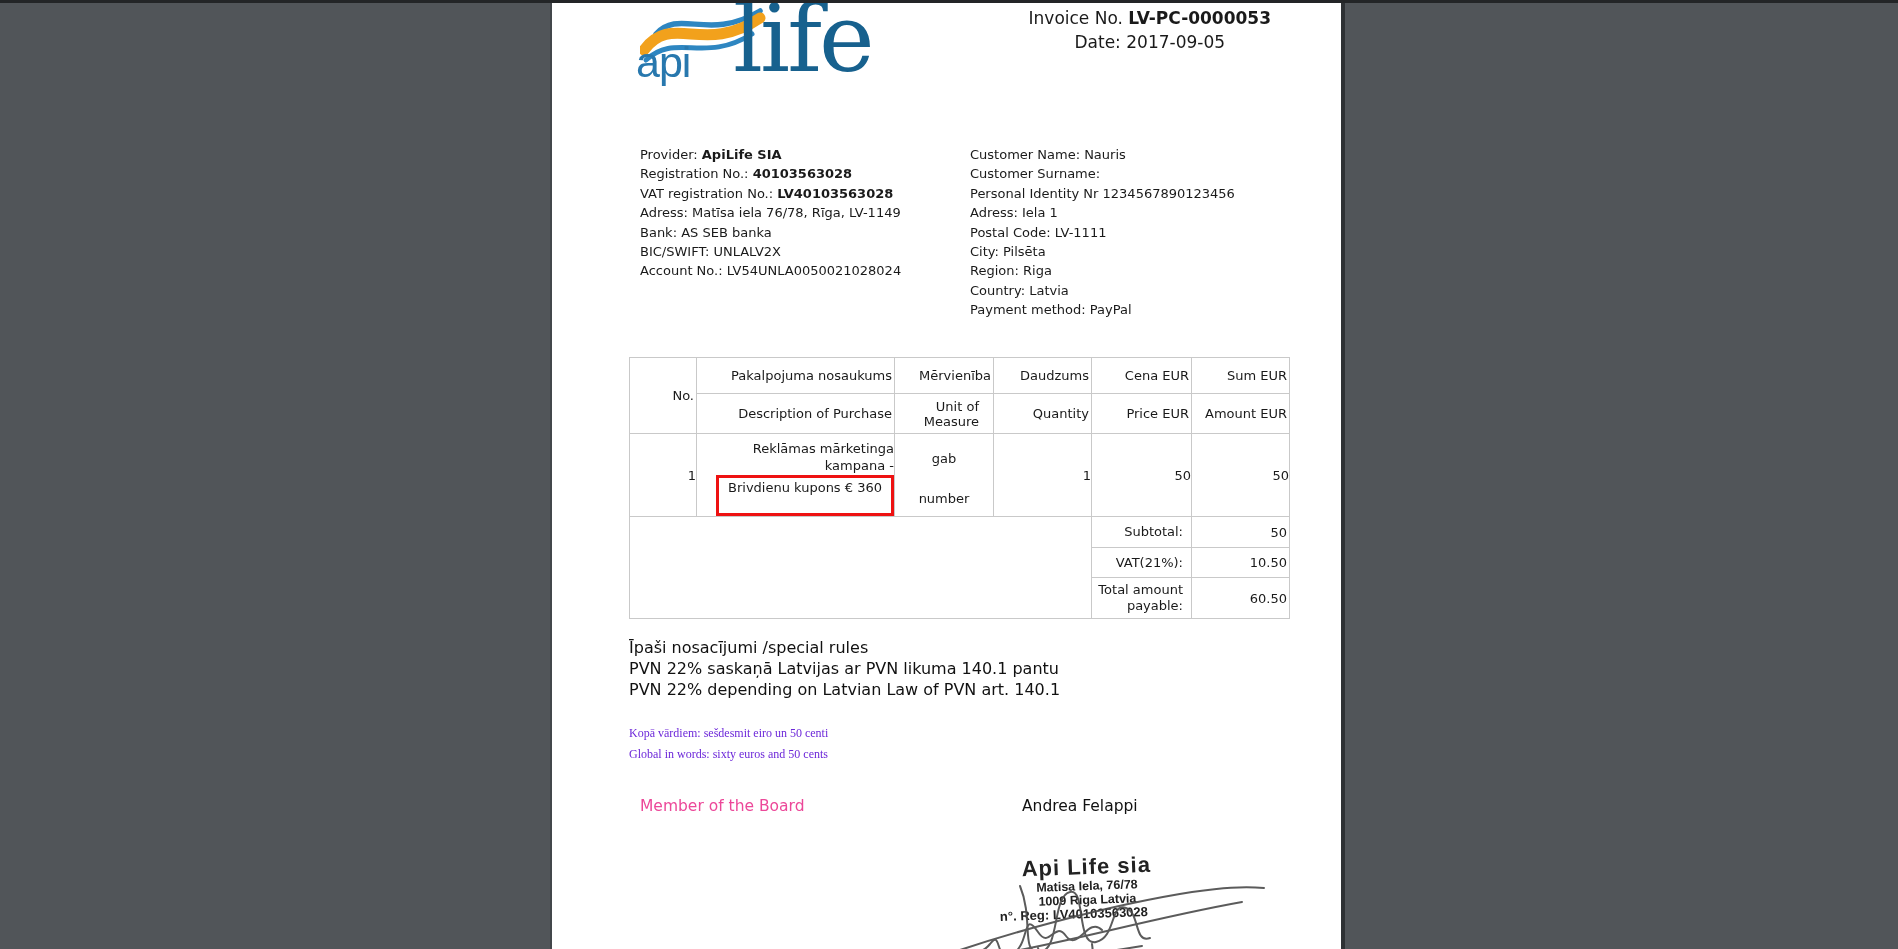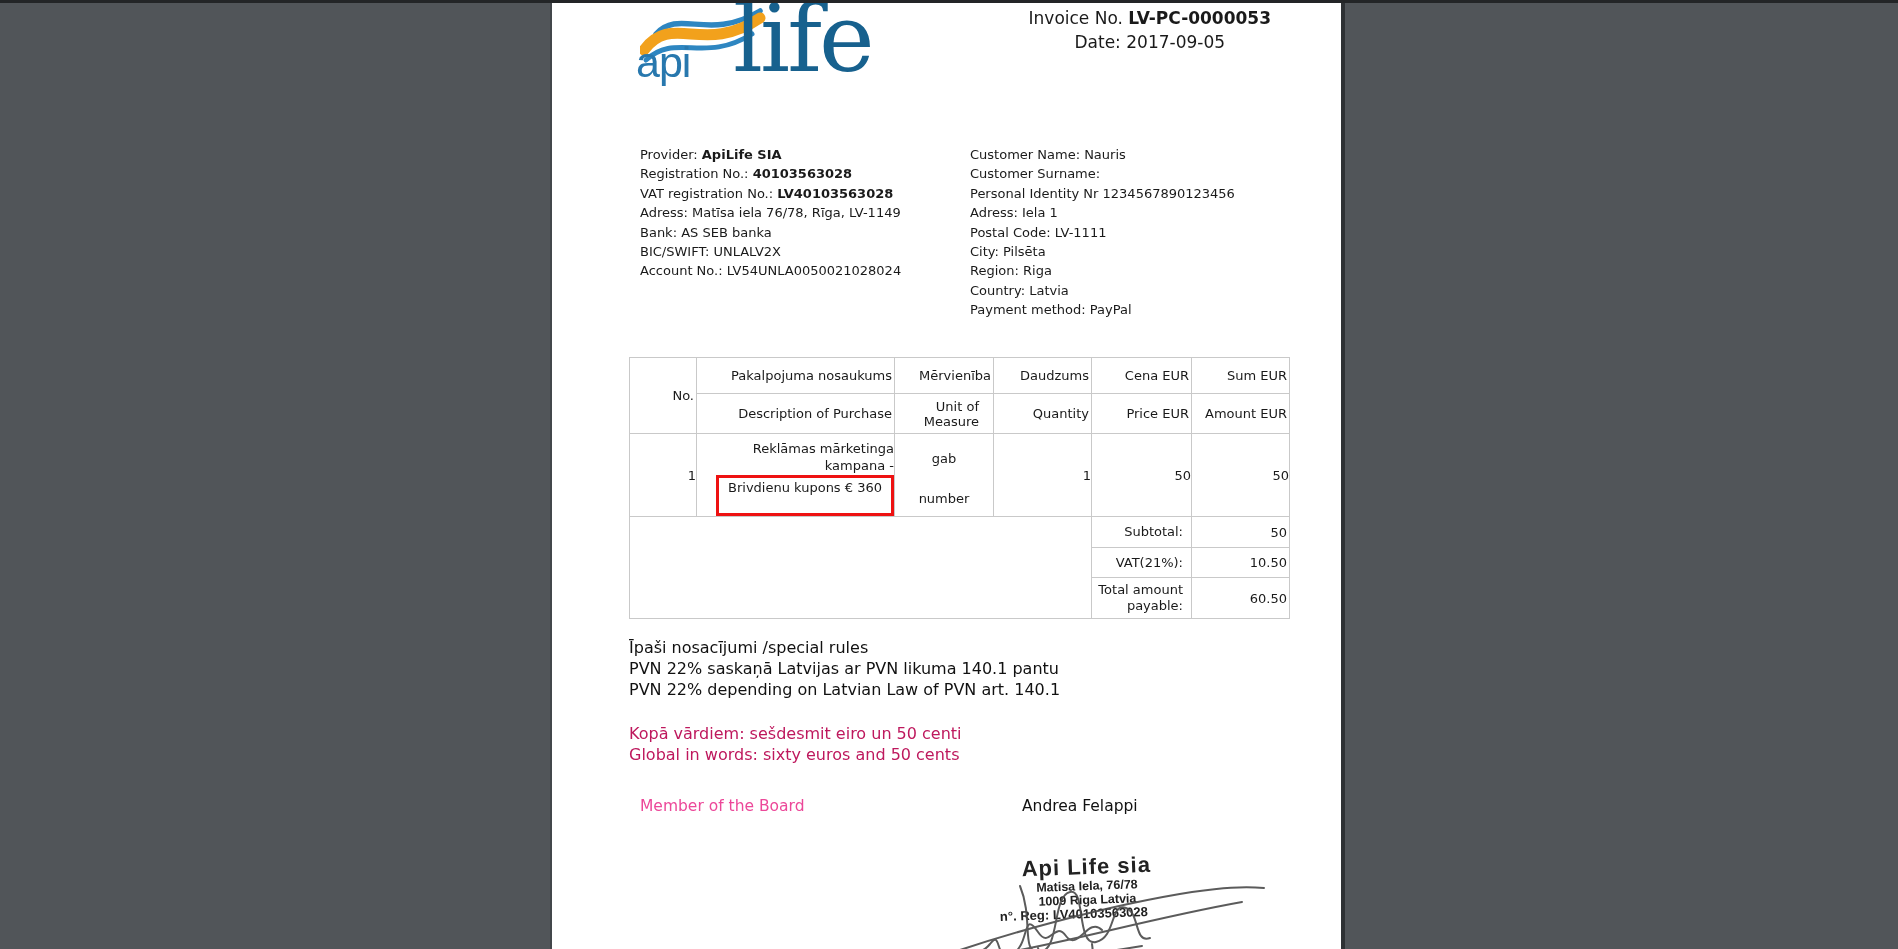--- a/index.html
+++ b/index.html
@@ -53,21 +53,21 @@
   .red-box { display:inline-block; border:3px solid #ee1111; padding:2px 9px 18px; margin-top:1px; }
   .unit-cell-inner { display:flex; flex-direction:column; justify-content:space-between; align-items:center; height:75px; padding:13px 0 7px; }
   .tot-label { text-align:right !important; padding-right:8px !important; line-height:16px; }
   .tr-sub td { height:31px; }
   .tr-vat td { height:30px; }
   .tr-total td { height:41px; }
   .empty-cell { border-right:1px solid #c9c9c9; }
 
   
   .rules { position:absolute; left:77px; top:637px; font-size:16px; line-height:21px; color:#111; }
-  .words { position:absolute; left:77px; top:723px; font-size:16px; line-height:21px; color:#be185d; }
+  .words { position:absolute; left:77px; top:723px; font-size:12px; line-height:21px; color:#6d28d9;font-family:Liberation Serif, serif; }
 
   
   .sig-role { position:absolute; left:88px; top:797px; font-size:15.5px; color:#ec4899; }
   .sig-name { position:absolute; left:470px; top:797px; font-size:15.5px; color:#111; }
 
   
   .stamp-wrap { position:absolute; left:415px; top:850px; width:300px; height:99px; }
   .stamp { position:absolute; left:10px; top:4px; width:220px; transform:rotate(-2deg); color:#222;
            font-family:"Liberation Sans",sans-serif; text-align:center; }
   .stamp-company { font-size:22px; font-weight:bold; letter-spacing:1px; }

